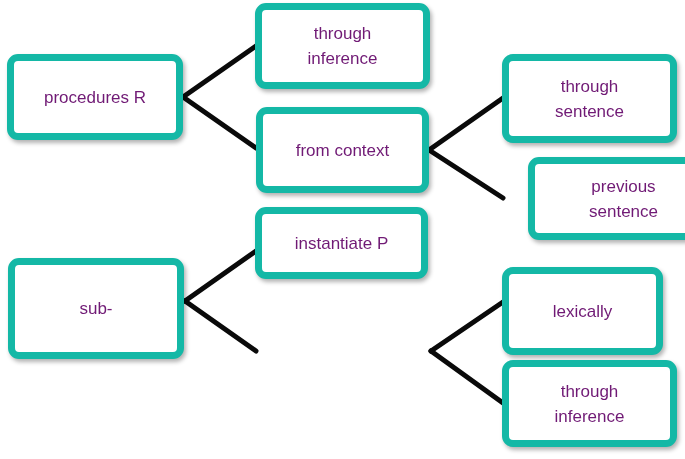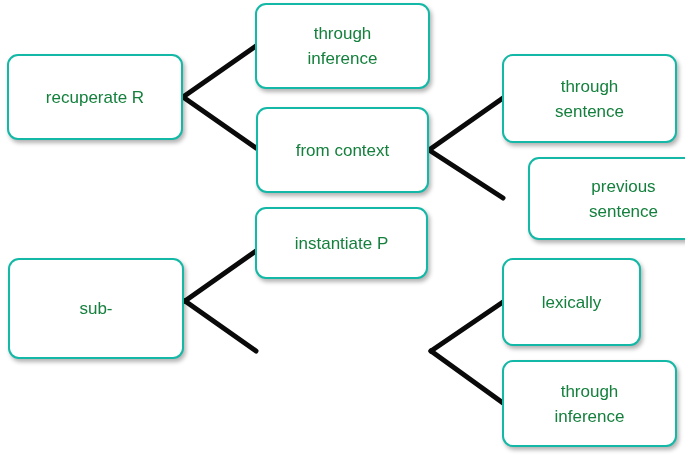--- a/index.html
+++ b/index.html
@@ -18,64 +18,64 @@
   }
   .edges line {
     stroke: #0a0a0a;
     stroke-width: 5;
     stroke-linecap: round;
   }
   .node {
     position: absolute;
     box-sizing: border-box;
     background: #ffffff;
-    border: 2px solid #14b8a6;
+    border: 7px solid #14b8a6;
     border-radius: 11px;
     box-shadow: 2px 3px 4px rgba(0,0,0,0.30);
     display: flex;
     flex-direction: column;
     align-items: center;
     justify-content: center;
     text-align: center;
-    color: #15803d;
+    color: #701a75;
     font-size: 17px;
     line-height: 25px;
   }
   .node .ln { display: block; }
   .node .ln:empty { display: none; }
 
   .n-recuperate-r        { left: 7px;   top: 54px;  width: 176px; height: 86px; }
   .n-sub-procedures-pc   { left: 8px;   top: 258px; width: 176px; height: 101px; }
   .n-through-inf-top     { left: 255px; top: 3px;   width: 175px; height: 86px; }
   .n-from-context        { left: 256px; top: 107px; width: 173px; height: 86px; }
   .n-instantiate-p       { left: 255px; top: 207px; width: 173px; height: 72px; }
   .n-recuperate-epsilon  { left: 255px; top: 308px; width: 175px; height: 87px; }
   .n-current-sentence    { left: 502px; top: 54px;  width: 175px; height: 89px; }
   .n-previous-sentence   { left: 528px; top: 157px; width: 175px; height: 83px; padding-left: 16px; }
-  .n-lexically           { left: 502px; top: 258px; width: 139px; height: 88px; }
+  .n-lexically           { left: 502px; top: 267px; width: 161px; height: 88px; }
   .n-through-inf-bottom  { left: 502px; top: 360px; width: 175px; height: 87px; }
 </style>
 </head>
 <body>
 
 <div class="canvas">
 
   <svg class="edges" viewBox="0 0 685 459" xmlns="http://www.w3.org/2000/svg">
     <line x1="183" y1="97" x2="256" y2="46"></line>
     <line x1="183" y1="97" x2="256" y2="148"></line>
     <line x1="429" y1="150" x2="503" y2="98"></line>
     <line x1="429" y1="150" x2="503" y2="198"></line>
     <line x1="185" y1="301" x2="256" y2="251"></line>
     <line x1="185" y1="301" x2="256" y2="351"></line>
     <line x1="431" y1="351" x2="503" y2="302"></line>
     <line x1="431" y1="351" x2="503" y2="403"></line>
   </svg>
 
   <div class="node n-recuperate-r">
-    <span class="ln">recuperate R</span>
+    <span class="ln">procedures R</span>
 
   </div>
 
   <div class="node n-sub-procedures-pc">
     <span class="ln">sub-</span>
   </div>
 
   <div class="node n-through-inf-top">
     <span class="ln">through</span>
     <span class="ln">inference</span>

